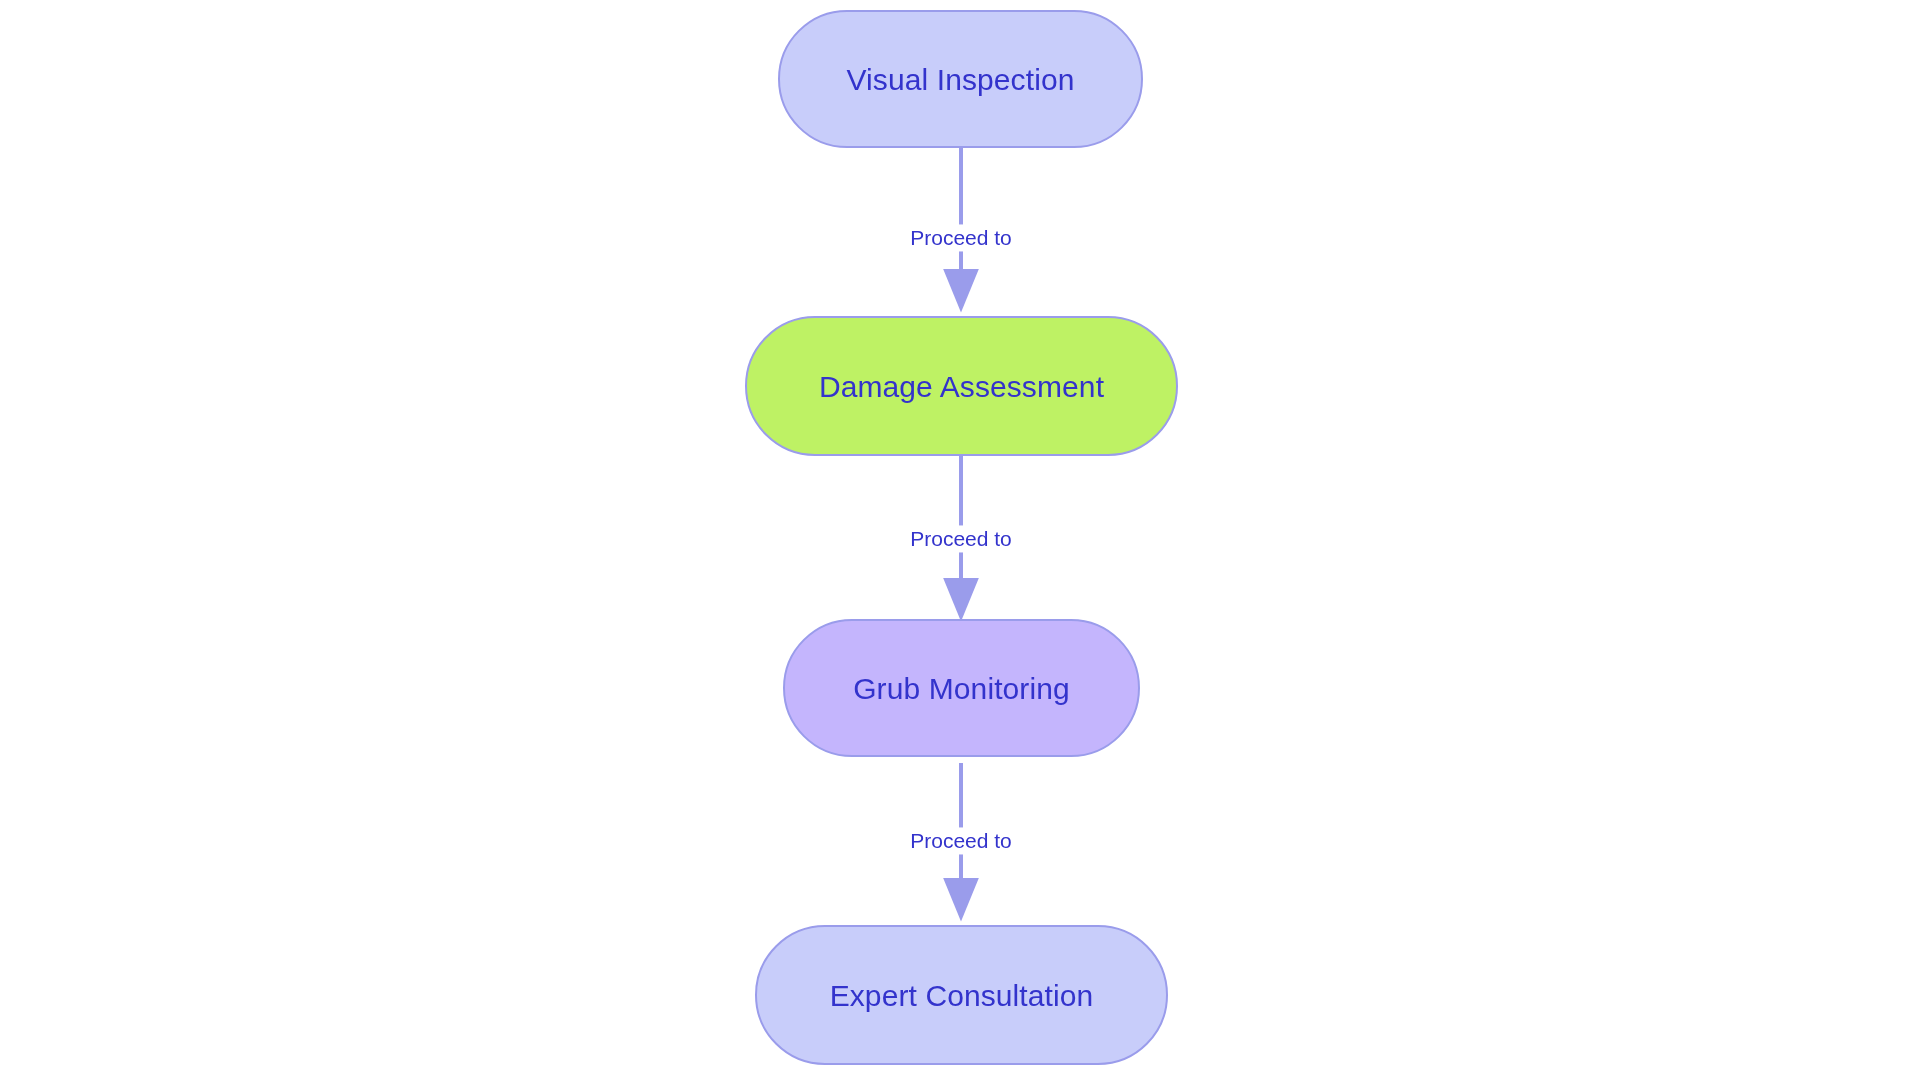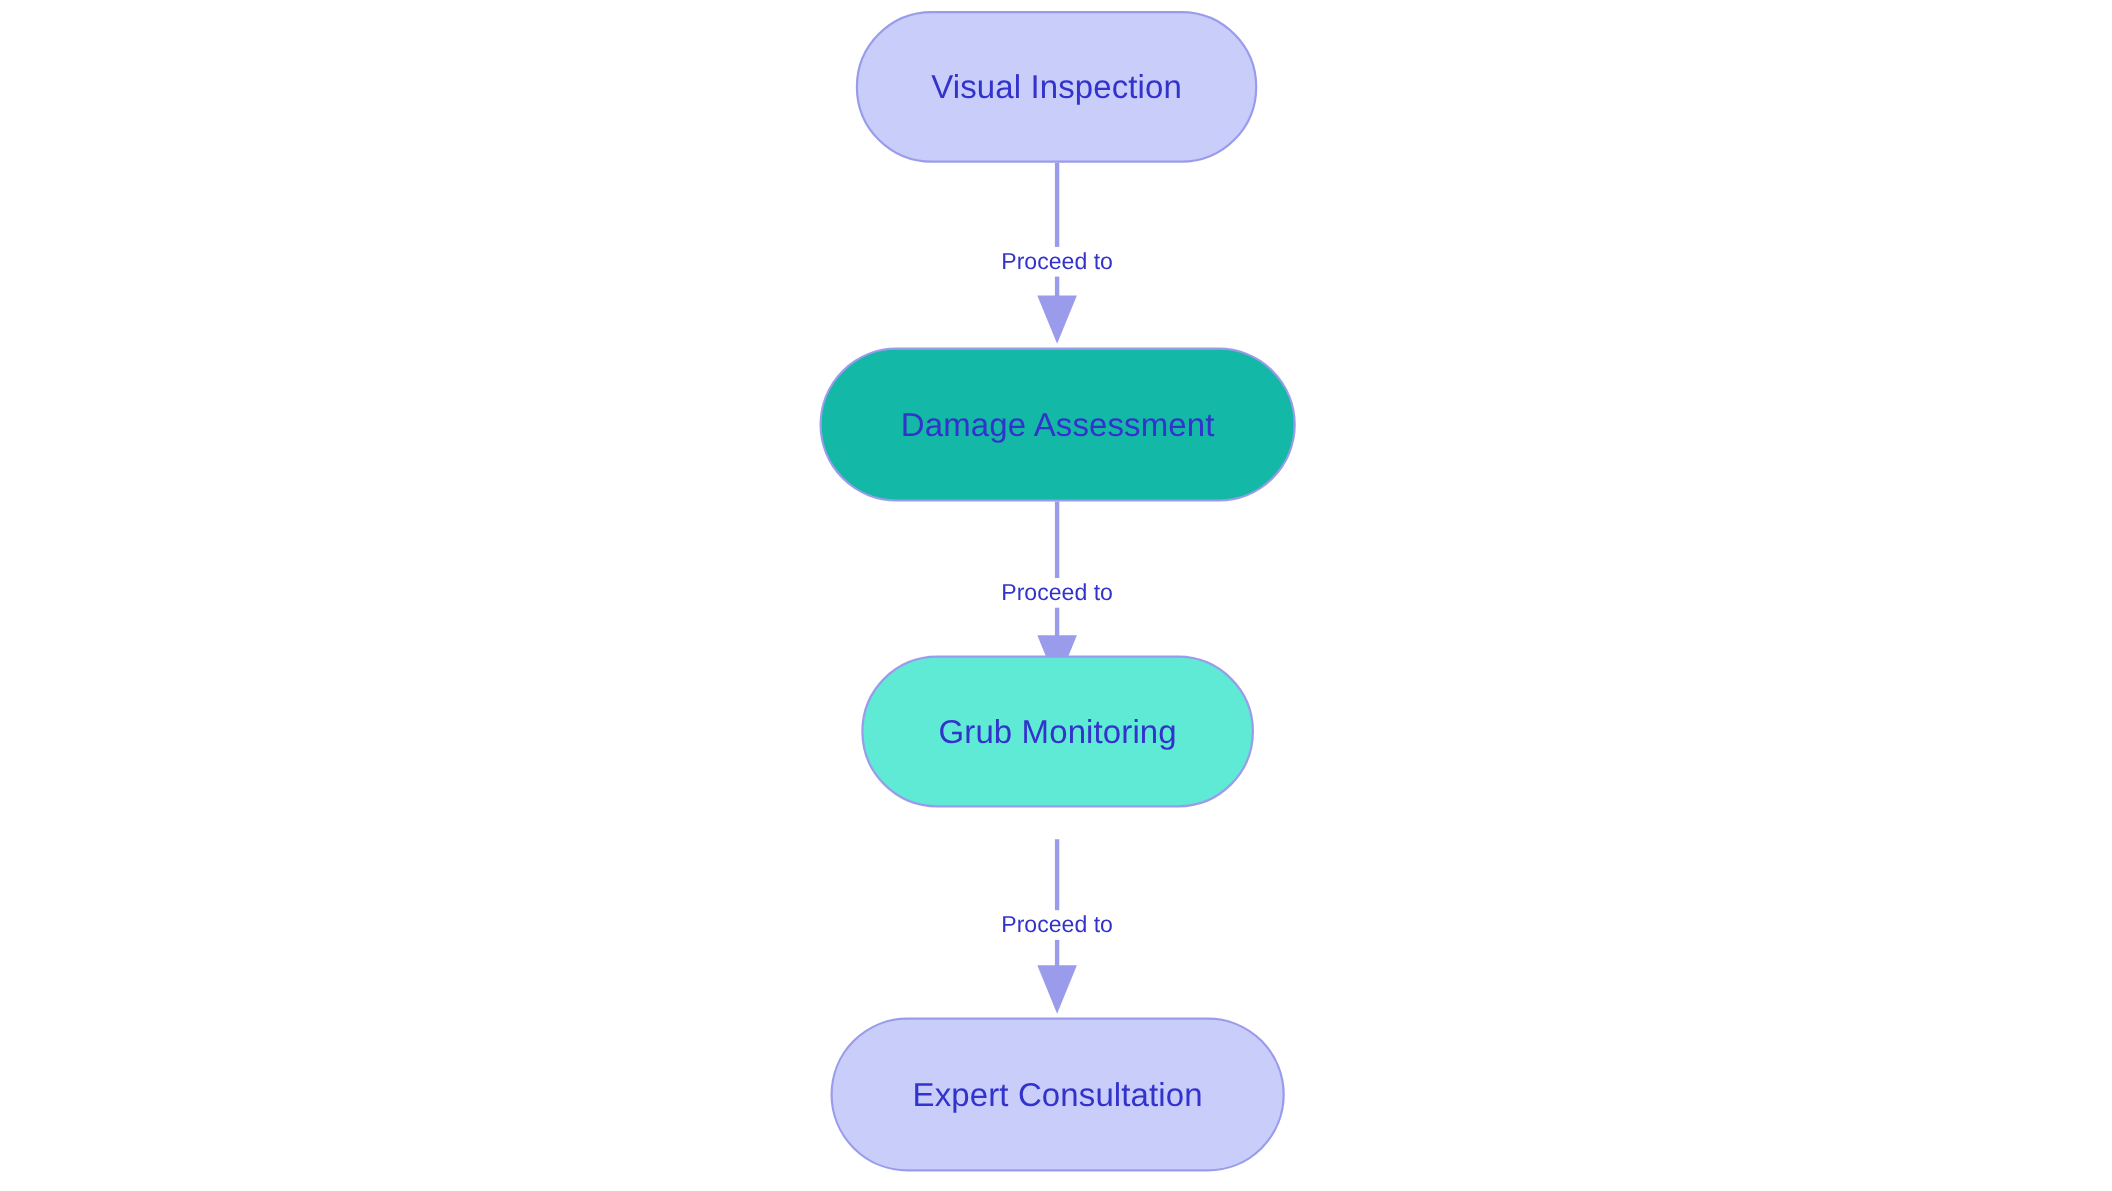--- a/index.html
+++ b/index.html
@@ -94,25 +94,25 @@
 
     <line x1="961" y1="763" x2="961" y2="916" stroke="#9a9ceb" stroke-width="4" marker-end="url(#arrowhead)"></line>
   </svg>
 
   <div id="node-layer">
 
     <div class="flow-node" id="node-visual-inspection" style="left: 778px; top: 10px; width: 365px; height: 138px; background: rgb(200, 205, 250); border-color: rgb(154, 156, 235);">
       <span class="flow-node-label" style="color: rgb(51, 51, 204);">Visual Inspection</span>
     </div>
 
-    <div class="flow-node" id="node-damage-assessment" style="left: 745px; top: 316px; width: 433px; height: 140px; background: #14b8a6; border-color: rgb(154, 156, 235);">
+    <div class="flow-node" id="node-damage-assessment" style="left: 745px; top: 316px; width: 433px; height: 140px; background: #bef264; border-color: rgb(154, 156, 235);">
       <span class="flow-node-label" style="color: rgb(51, 51, 204);">Damage Assessment</span>
     </div>
 
-    <div class="flow-node" id="node-grub-monitoring" style="left: 783px; top: 596px; width: 357px; height: 138px; background: #5eead4; border-color: rgb(154, 156, 235);">
+    <div class="flow-node" id="node-grub-monitoring" style="left: 783px; top: 619px; width: 357px; height: 138px; background: #c4b5fd; border-color: rgb(154, 156, 235);">
       <span class="flow-node-label" style="color: rgb(51, 51, 204);">Grub Monitoring</span>
     </div>
 
     <div class="flow-node" id="node-expert-consultation" style="left: 755px; top: 925px; width: 413px; height: 140px; background: rgb(200, 205, 250); border-color: rgb(154, 156, 235);">
       <span class="flow-node-label" style="color: rgb(51, 51, 204);">Expert Consultation</span>
     </div>
 
     <div class="edge-label" id="edge-label-1" style="left: 961px; top: 238px; color: rgb(51, 51, 204);">Proceed to</div>
 
     <div class="edge-label" id="edge-label-2" style="left: 961px; top: 539px; color: rgb(51, 51, 204);">Proceed to</div>

